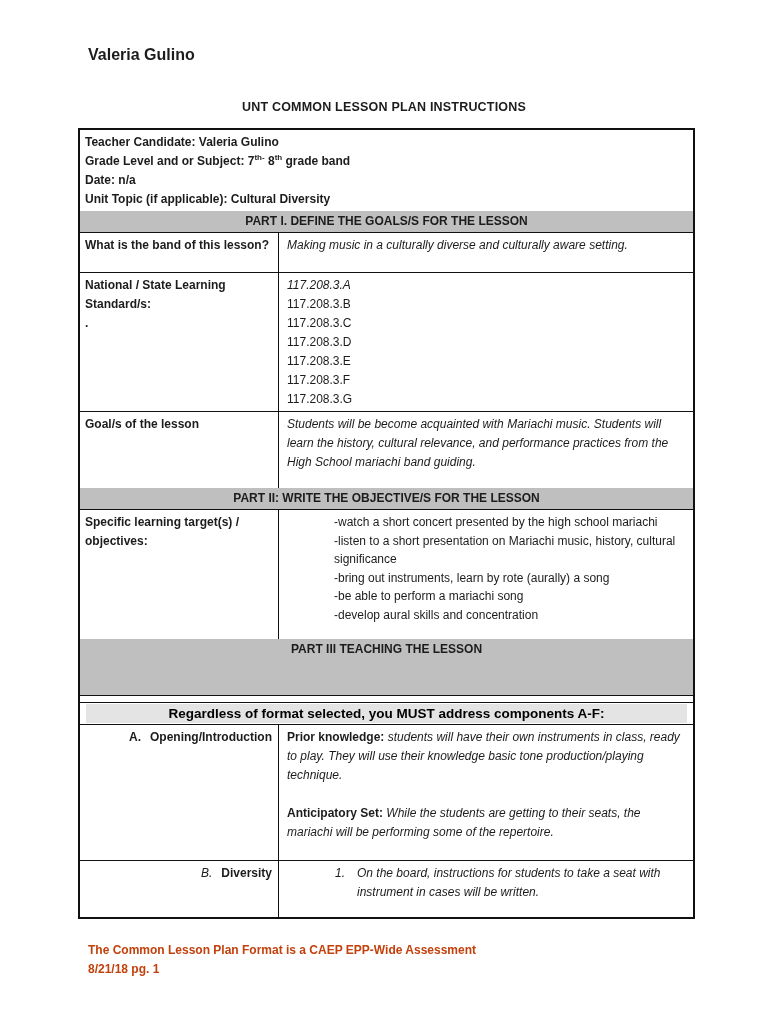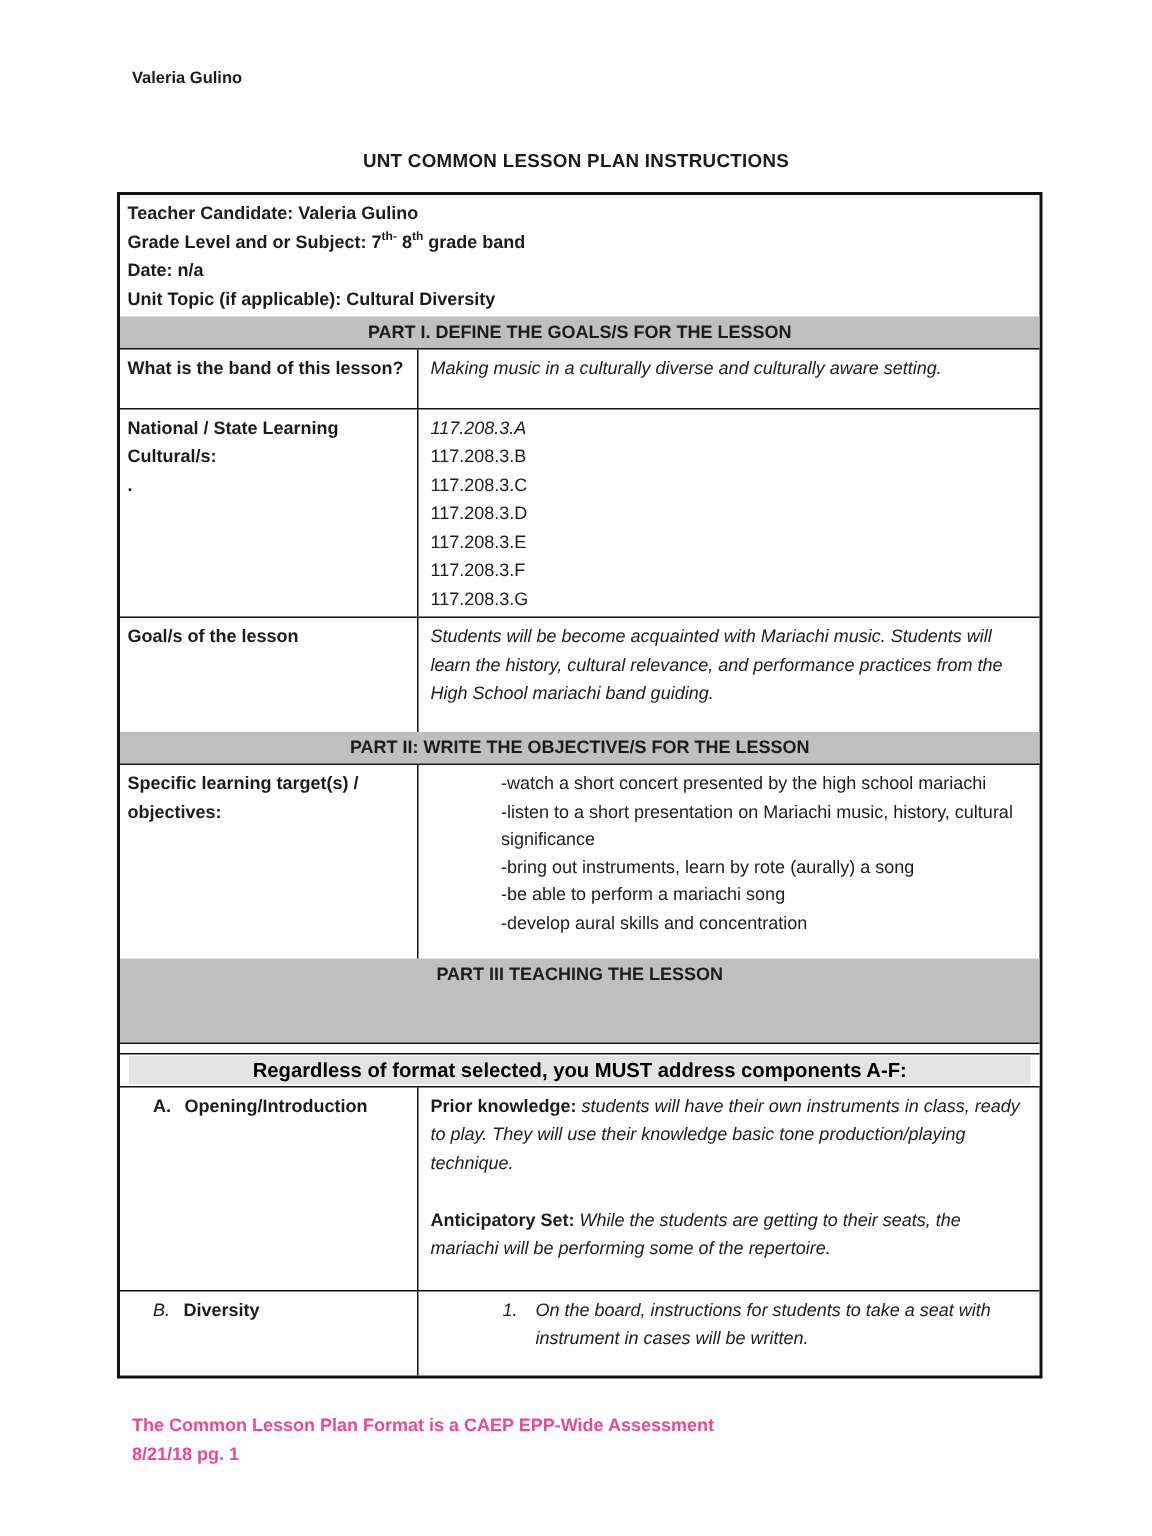--- a/index.html
+++ b/index.html
@@ -7,21 +7,21 @@
   body {
     background: #ffffff;
     font-family: "Liberation Sans", sans-serif;
     color: #1c1c1c;
     position: relative;
     font-size: 12px;
   }
   .author {
     position: absolute;
     left: 88px; top: 46px;
-    font-size: 11px;
+    font-size: 16px;
     font-weight: 600;
   }
   .doc-title {
     position: absolute;
     left: 0; top: 100px;
     width: 768px;
     text-align: center;
     font-weight: bold;
     font-size: 12.5px;
     letter-spacing: .2px;
@@ -70,31 +70,31 @@
   }
   .r-focus { min-height: 40px; }
   .r-standards { min-height: 134px; }
   .r-goals { min-height: 77px; }
   .r-objectives { min-height: 130px; gap: 47px; }
   .r-a { min-height: 136px; }
   .r-b { min-height: 57px; }
   .italic { font-style: italic; }
   .std-line { line-height: 19px; }
   .obj-line { line-height: 18.5px; }
-  .indent-label { padding-left: 22px; }
+  .indent-label { padding-left: 22px; text-align: right; }
   .letter { display: inline-block; margin-right: 9px; }
   .para { margin-bottom: 0; }
   .blank-line { height: 19px; }
   .proc-item { display: flex; padding-left: 48px; }
   .proc-num { width: 22px; flex: none; font-style: italic; }
   .proc-text { font-style: italic; }
   .footer {
     position: absolute;
     left: 88px; top: 941px;
-    color: #ec4899;
+    color: #c2410c;
     font-weight: 600;
     line-height: 19px;
     font-size: 12px;
   }
   sup { font-size: 8px; vertical-align: super; line-height: 0; }
 </style>
 </head>
 <body>
 
 <div class="author">Valeria Gulino</div>
@@ -114,21 +114,21 @@
 
   <div class="banner">PART I. DEFINE THE GOALS/S FOR THE LESSON</div>
 
   <div class="row r-focus">
     <div class="lc">What is the band of this lesson?</div>
     <div class="rc italic">Making music in a culturally diverse and culturally aware setting.</div>
   </div>
 
   <div class="row r-standards">
     <div class="lc">
-      <div>National / State Learning Cultural/s:</div>
+      <div>National / State Learning Standard/s:</div>
       <div>.</div>
     </div>
     <div class="rc">
       <div class="std-line italic">117.208.3.A</div>
       <div class="std-line">117.208.3.B</div>
       <div class="std-line">117.208.3.C</div>
       <div class="std-line">117.208.3.D</div>
       <div class="std-line">117.208.3.E</div>
       <div class="std-line">117.208.3.F</div>
       <div class="std-line">117.208.3.G</div>

